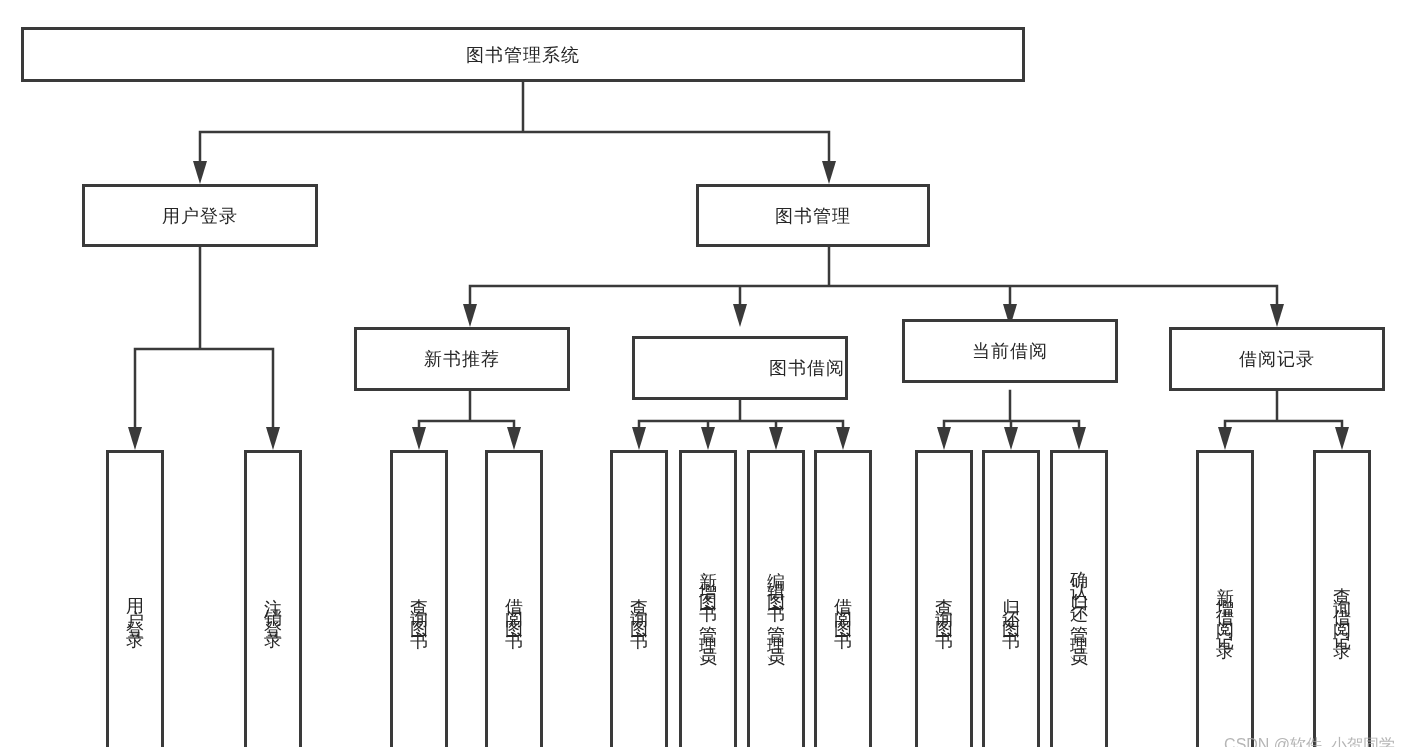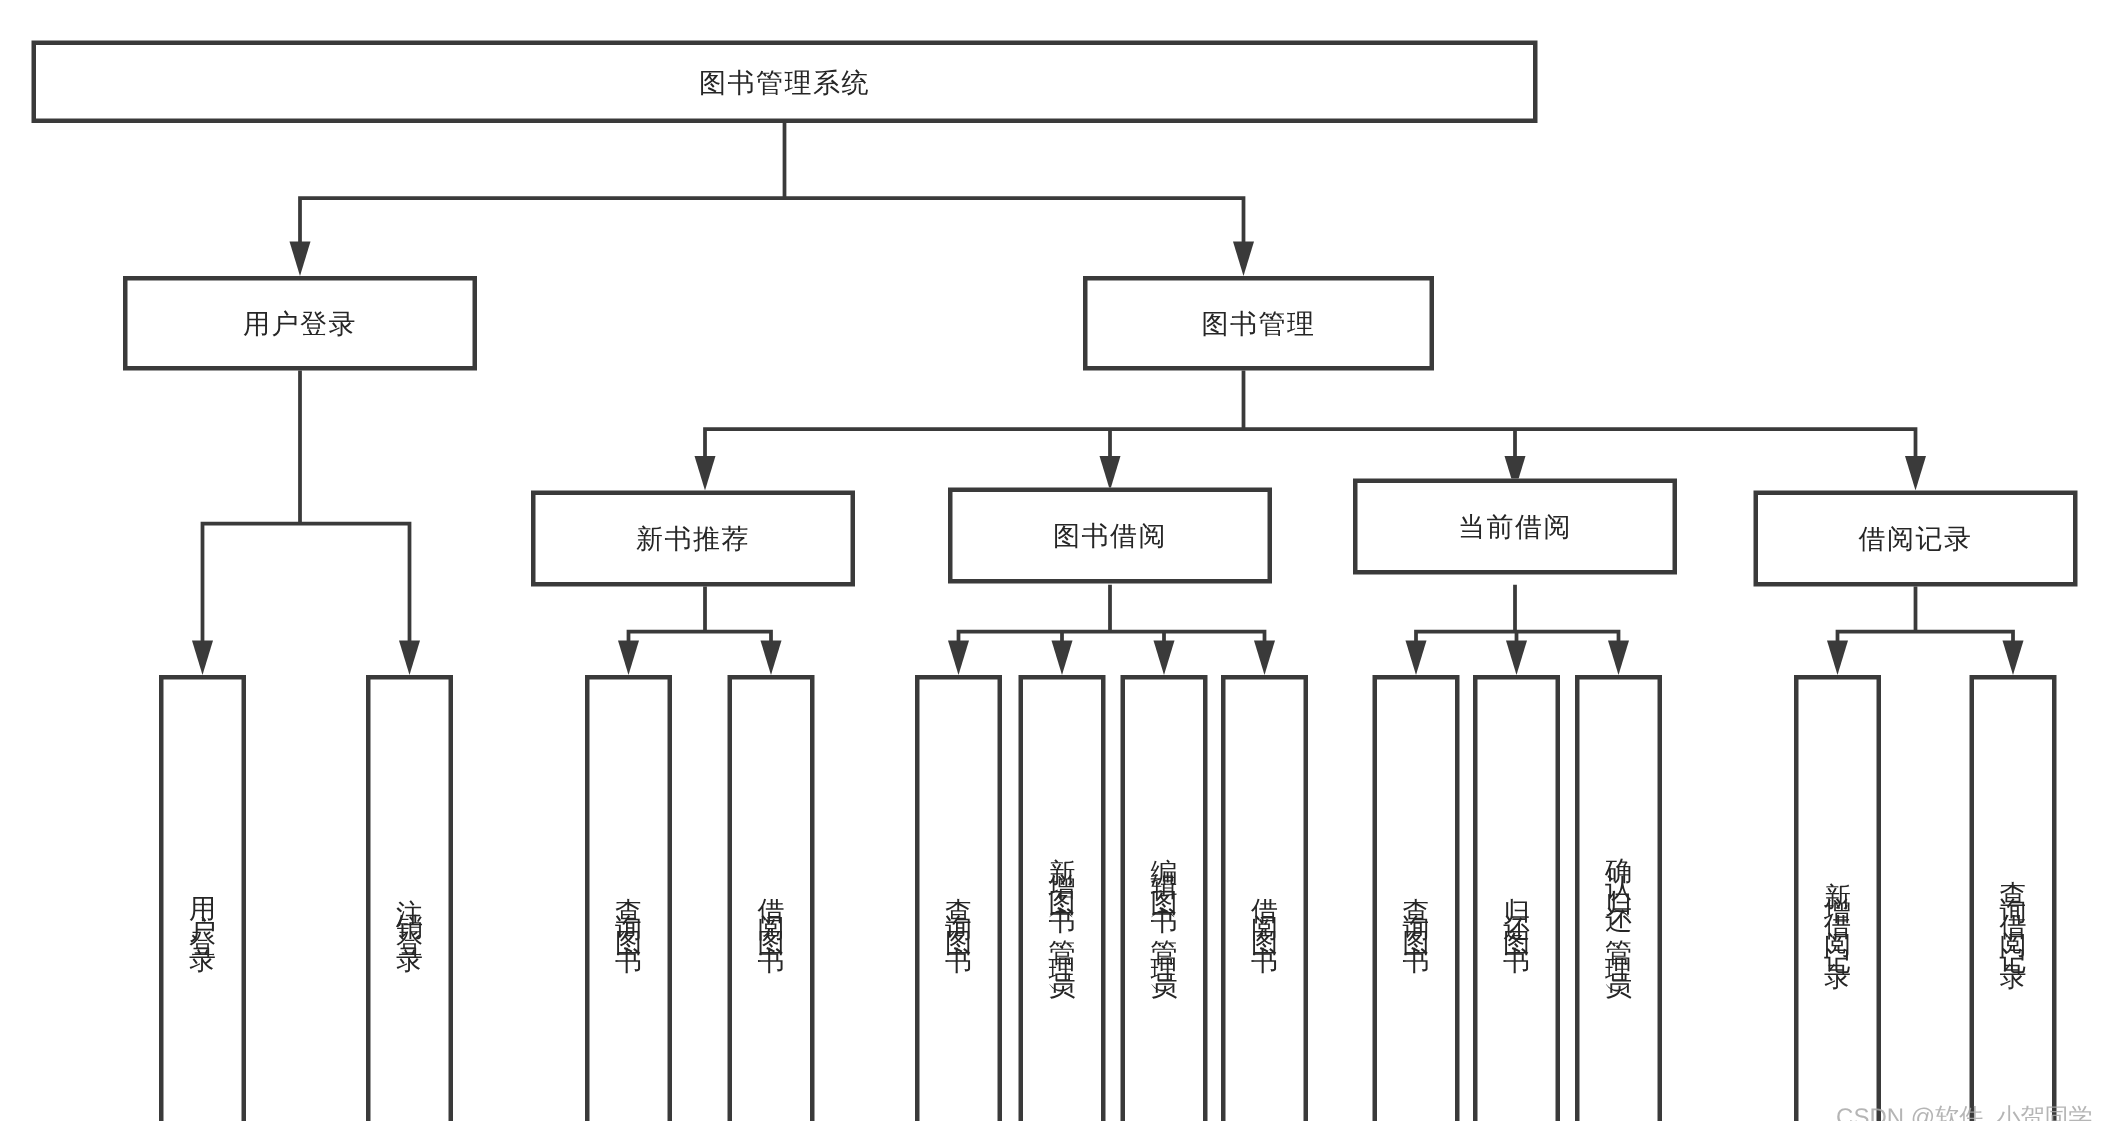--- a/index.html
+++ b/index.html
@@ -48,23 +48,23 @@
     bottom: 5px;
     font-size: 16px;
     color: #a9a9a9;
     opacity: 0.85;
     z-index: 3;
     white-space: nowrap;
   }
   
   #n-root   { left: 21px;  top: 13px;  width: 1004px; height: 55px; }
   #n-login  { left: 82px;  top: 170px; width: 236px;  height: 63px; }
-  #n-mgmt   { left: 722px; top: 170px; width: 234px;  height: 63px; }
+  #n-mgmt   { left: 696px; top: 170px; width: 234px;  height: 63px; }
   #n-rec    { left: 354px; top: 313px; width: 216px;  height: 64px; }
-  #n-bor    { left: 632px; top: 311px; width: 216px;  height: 64px; }
+  #n-bor    { left: 632px; top: 322px; width: 216px;  height: 64px; justify-content: flex-end; }
   #n-cur    { left: 902px; top: 305px; width: 216px;  height: 64px; }
   #n-his    { left: 1169px;top: 313px; width: 216px;  height: 64px; }
   .leaf     { top: 436px; width: 58px; height: 301px; }
   #l-a1 { left: 106px; }  #l-a2 { left: 244px; }
   #l-b1 { left: 390px; }  #l-b2 { left: 485px; }
   #l-c1 { left: 610px; }  #l-c2 { left: 679px; }
   #l-c3 { left: 747px; }  #l-c4 { left: 814px; }
   #l-d1 { left: 915px; }  #l-d2 { left: 982px; }
   #l-d3 { left: 1050px; }
   #l-e1 { left: 1196px; } #l-e2 { left: 1313px; }

